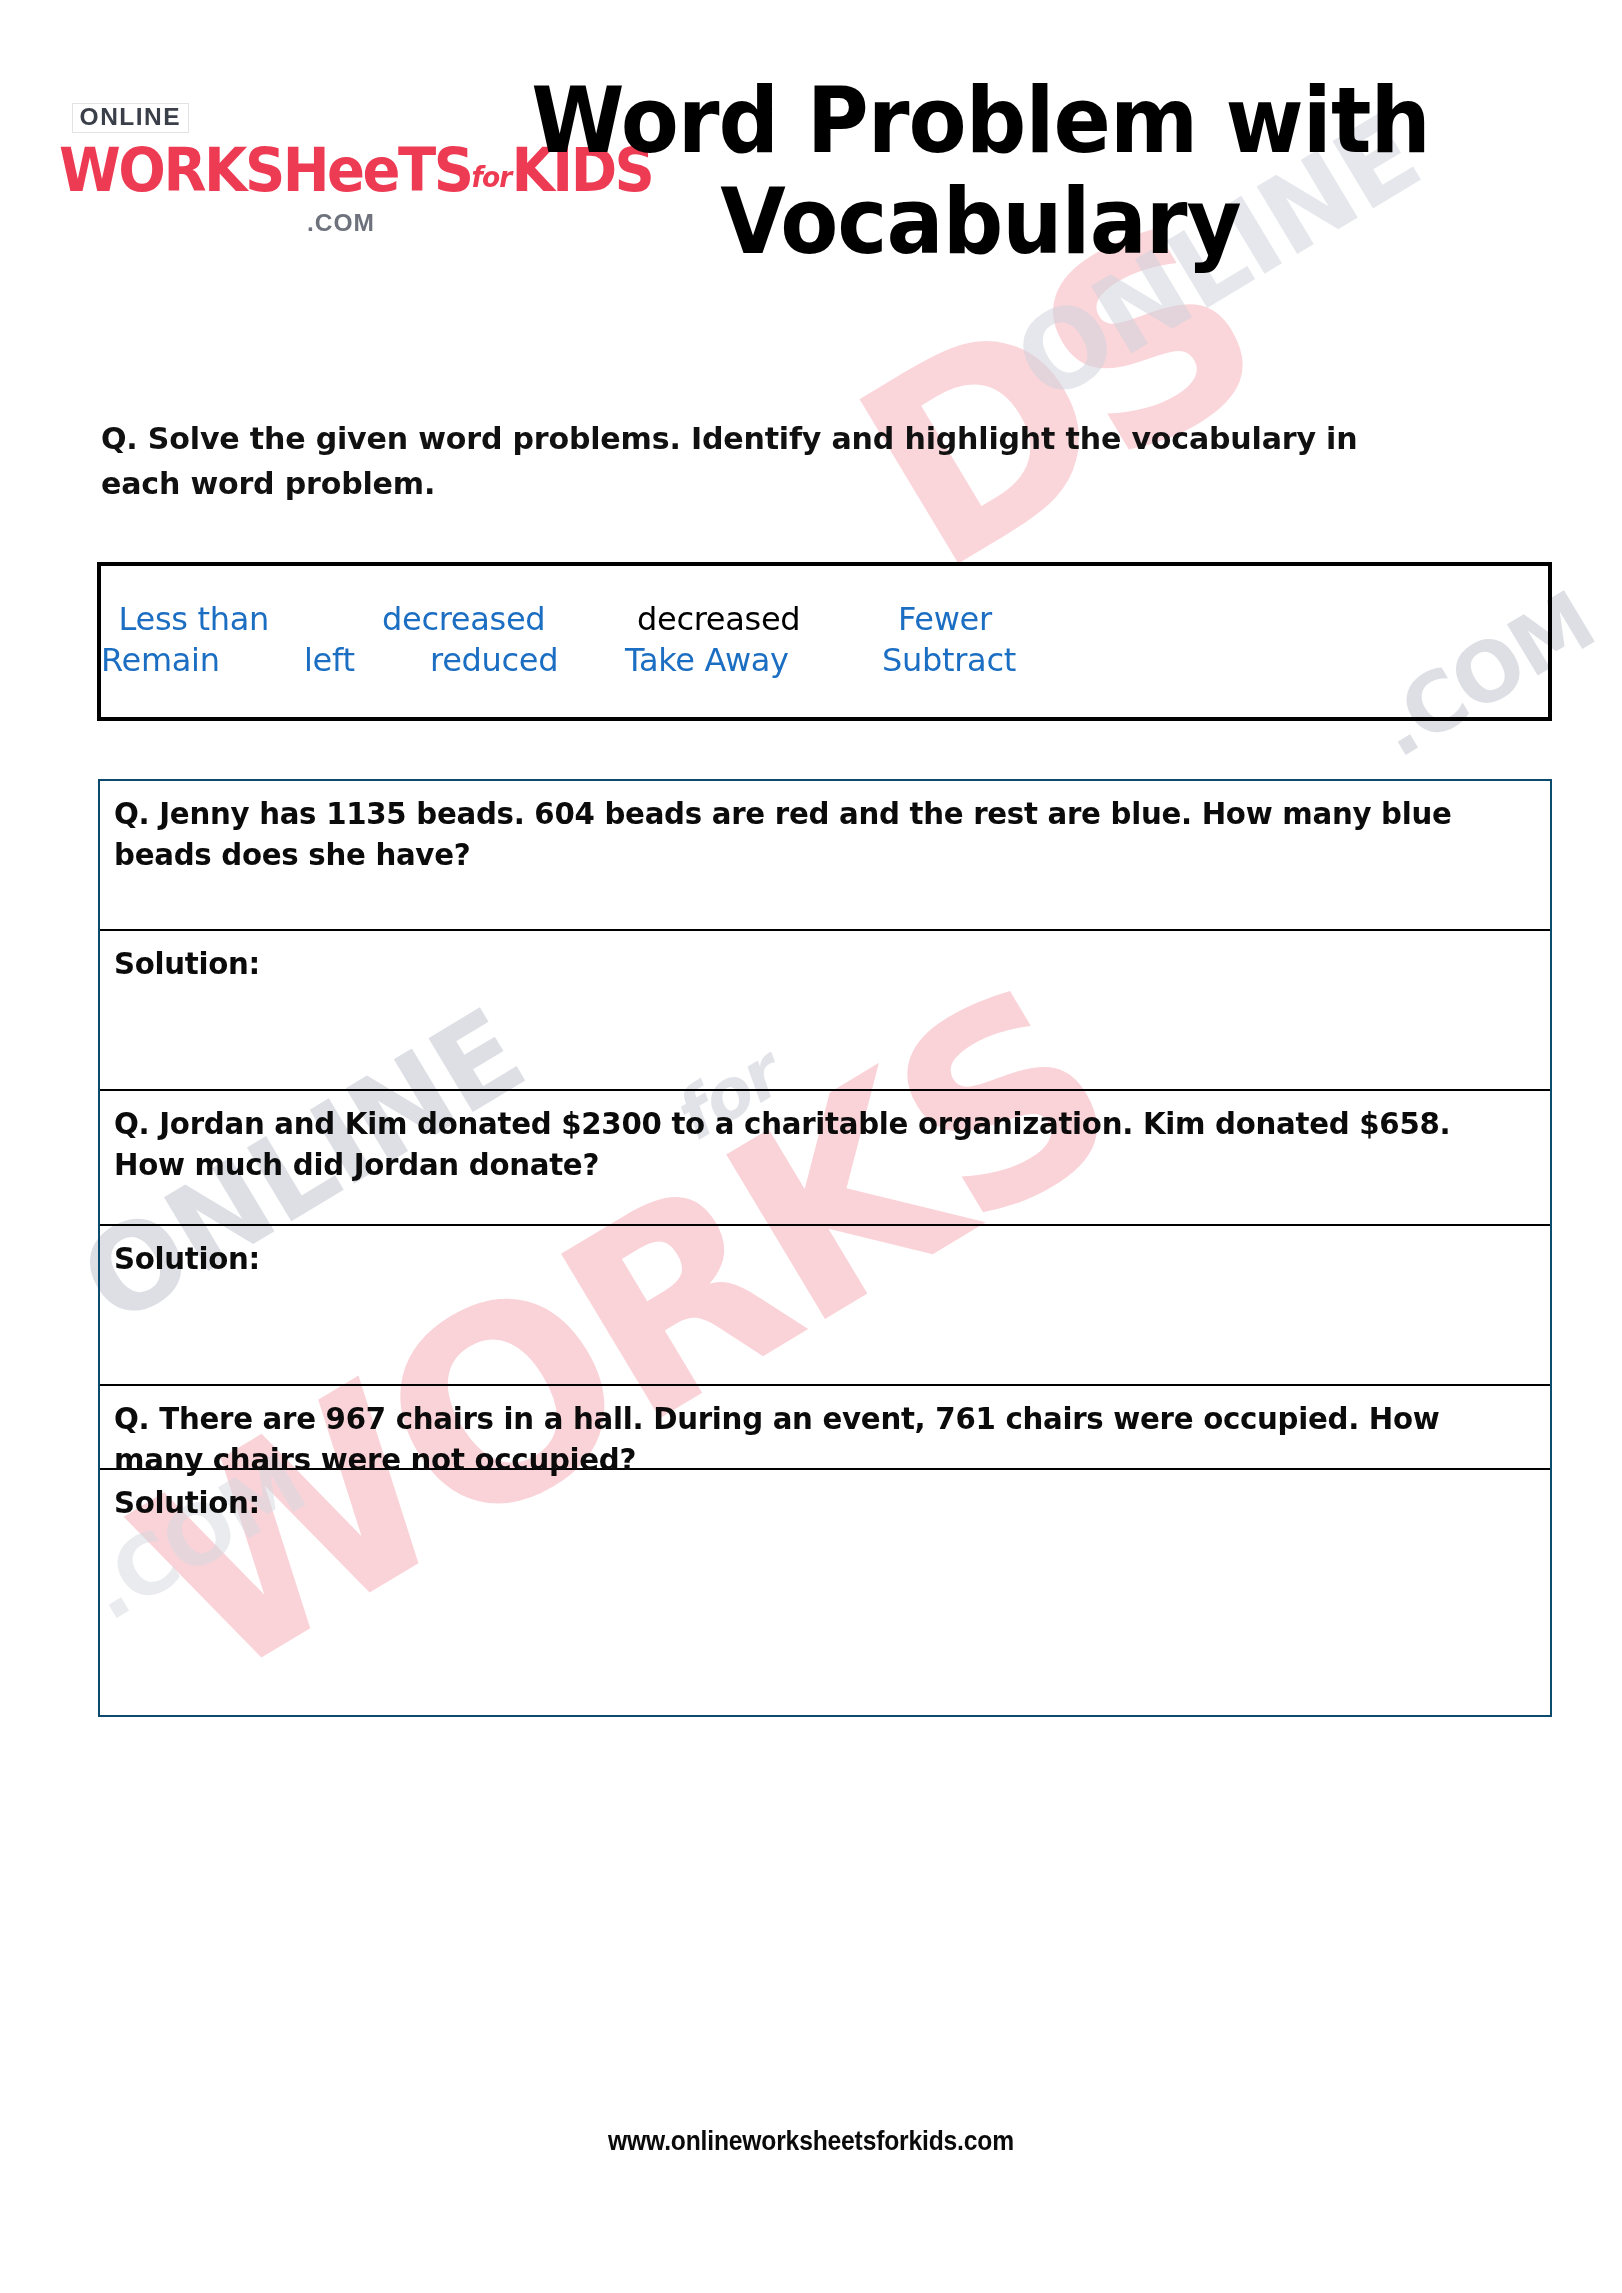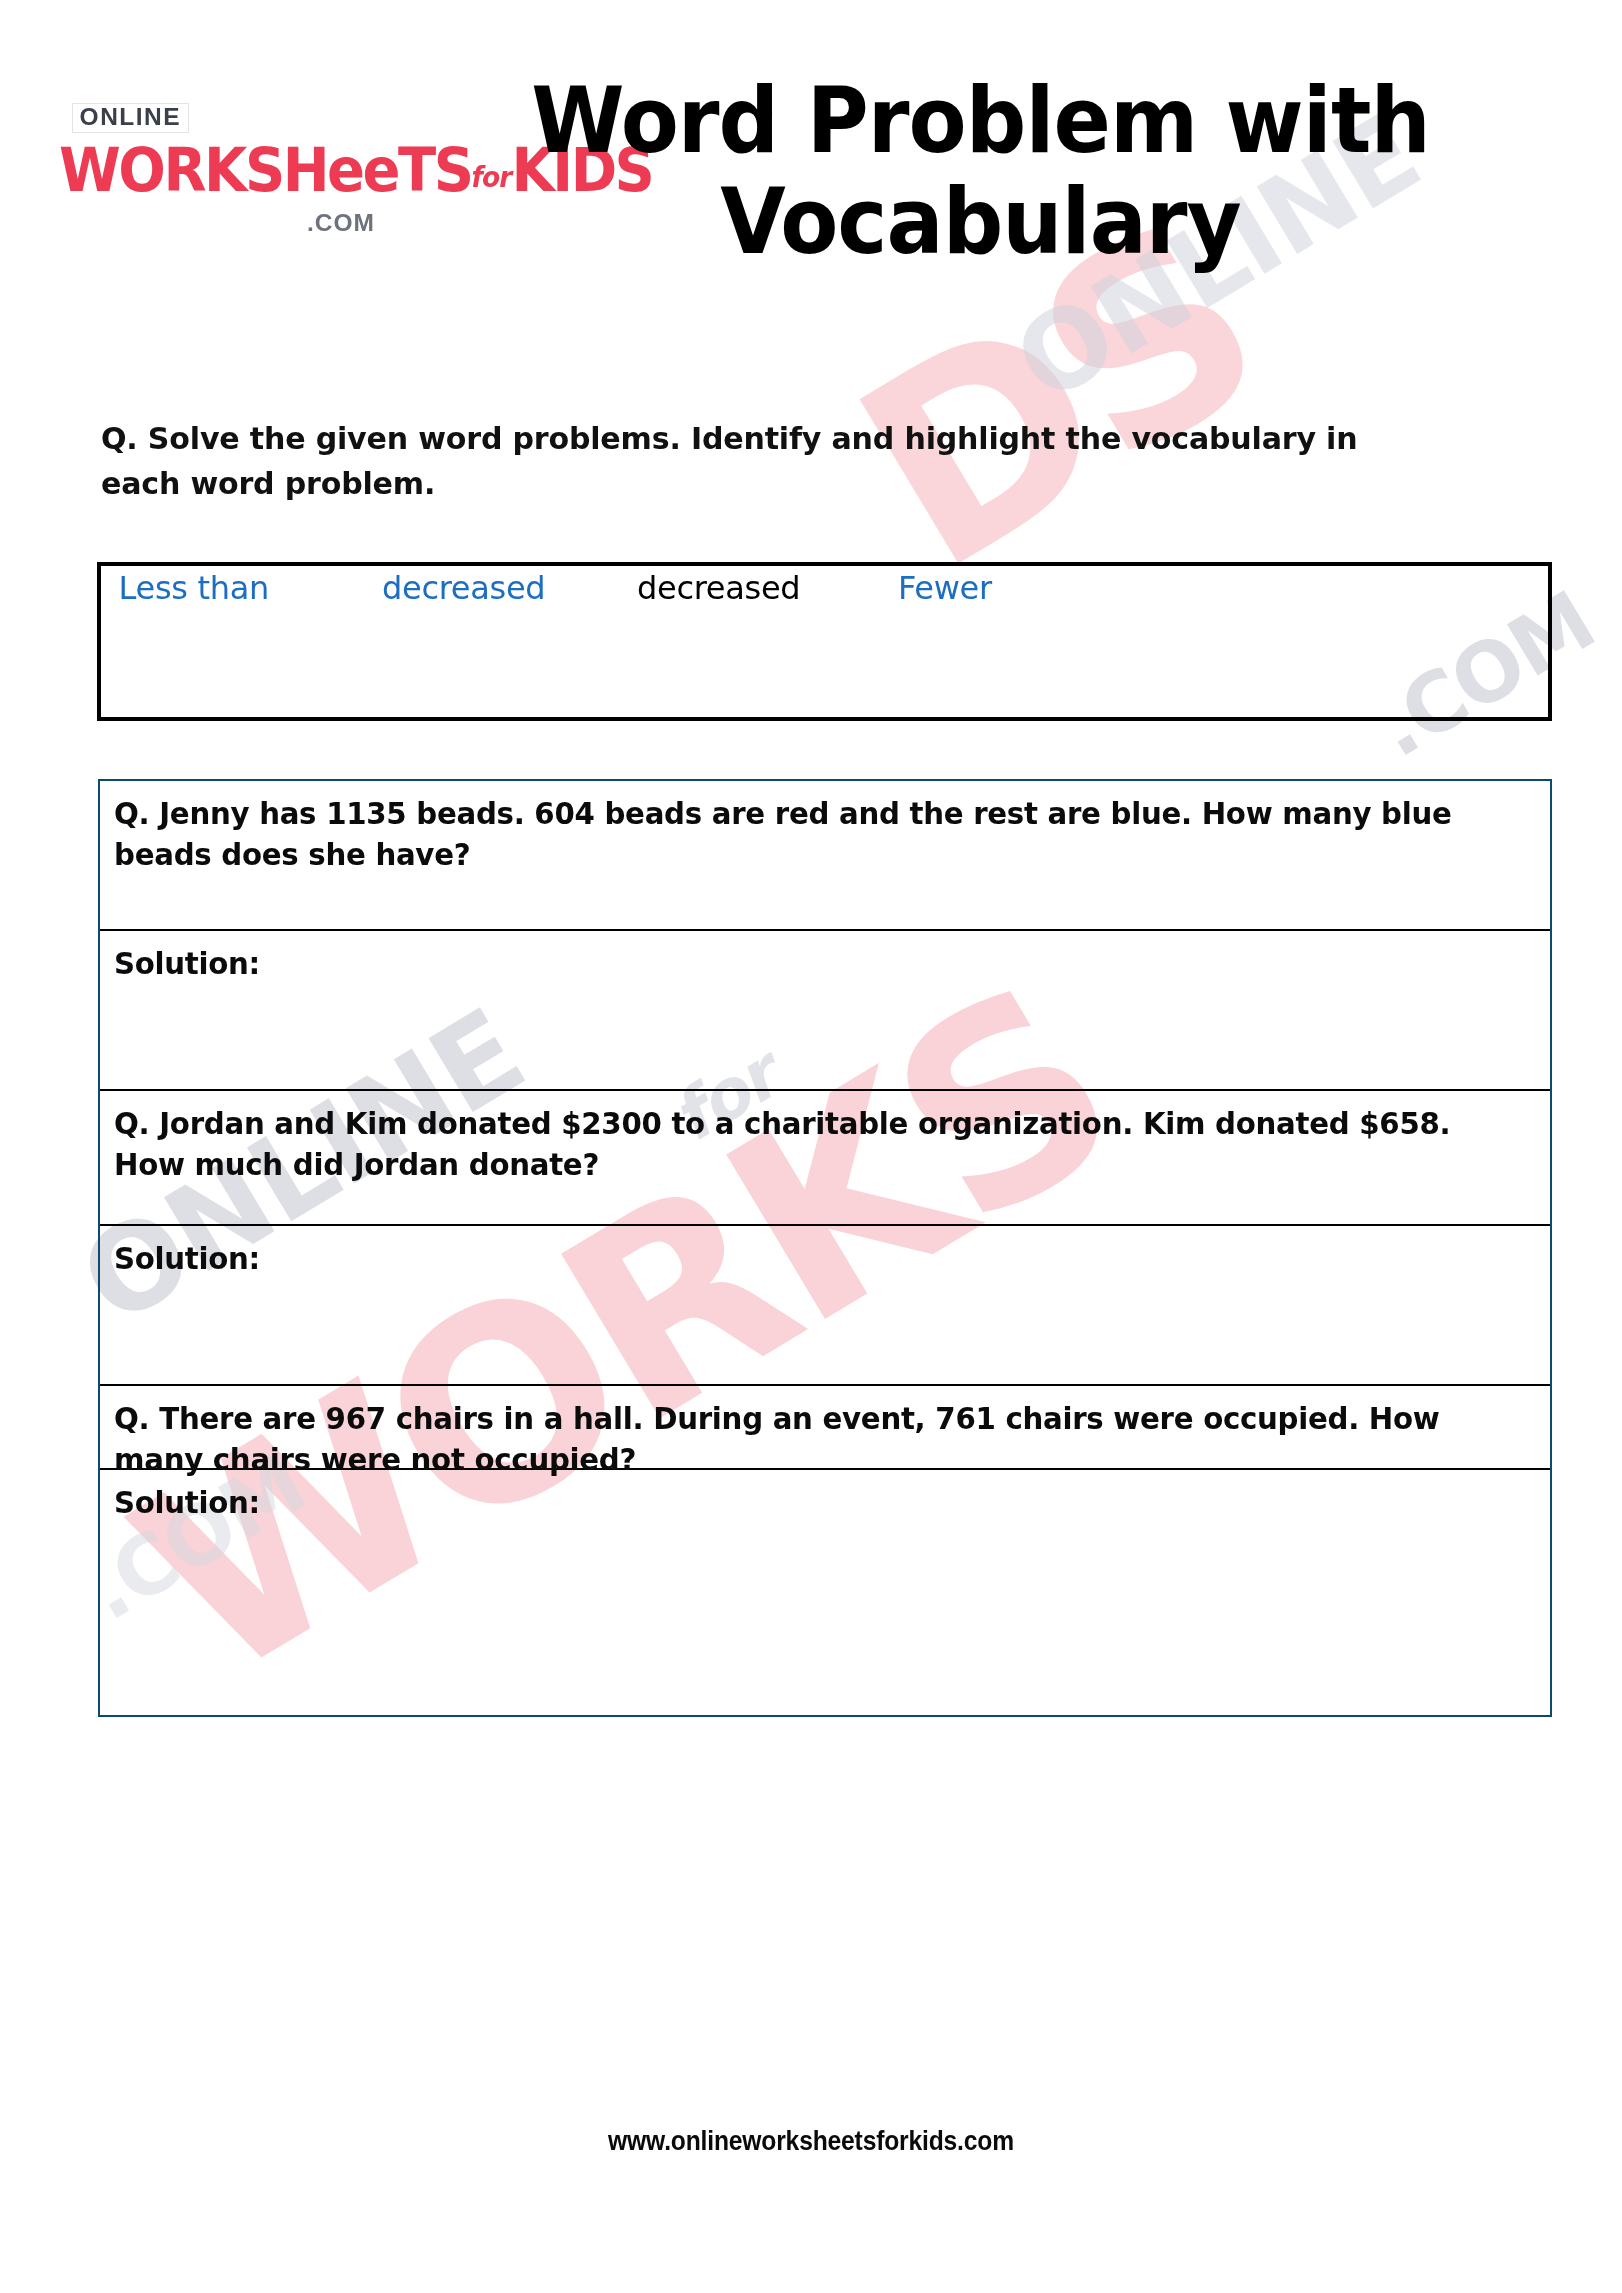--- a/index.html
+++ b/index.html
@@ -203,21 +203,21 @@
     box-sizing: border-box;
     border: 4.9px solid #000000;
     background: transparent;
   }
   .vocab-row {
     position: absolute;
     left: 0;
     width: 100%;
     height: 49px;
   }
-  .vocab-row-1 { top: 6px; }
+  .vocab-row-1 { top: 37px; }
   .vocab-row-2 { top: 78px; }
   .vocab-word {
     position: absolute;
     font-family: "DejaVu Sans", sans-serif;
     font-weight: 400;
     font-size: 32px;
     line-height: 1;
     color: #1b6ec2;
     white-space: nowrap;
     letter-spacing: -0.3px;
@@ -306,20 +306,27 @@
 
     <div class="instructions">Q. Solve the given word problems. Identify and highlight the vocabulary in each word problem.</div>
 
     <div class="vocab-box">
       <div class="vocab-row vocab-row-1">
           <span class="vocab-word" style="left: 17.6px; color: rgb(27, 110, 194);">Less than</span>
           <span class="vocab-word" style="left: 281px; color: rgb(27, 110, 194);">decreased</span>
           <span class="vocab-word" style="left: 536px; color: #000000;">decreased</span>
           <span class="vocab-word" style="left: 797px; color: rgb(27, 110, 194);">Fewer</span>
         </div>
+      <div class="vocab-row vocab-row-2">
+          <span class="vocab-word" style="left: 0px; color: rgb(27, 110, 194);">Remain</span>
+          <span class="vocab-word" style="left: 203px; color: rgb(27, 110, 194);">left</span>
+          <span class="vocab-word" style="left: 329px; color: rgb(27, 110, 194);">reduced</span>
+          <span class="vocab-word" style="left: 524px; color: rgb(27, 110, 194);">Take Away</span>
+          <span class="vocab-word" style="left: 781px; color: rgb(27, 110, 194);">Subtract</span>
+        </div>
     </div>
 
     <div class="qtable">
       <div class="qrow row-q1">
         <div class="qtext">Q. Jenny has 1135 beads. 604 beads are red and the rest are blue. How many blue beads does she have?</div>
       </div>
       <div class="qrow row-s1">
         <div class="stext">Solution:</div>
       </div>
       <div class="qrow row-q2">

